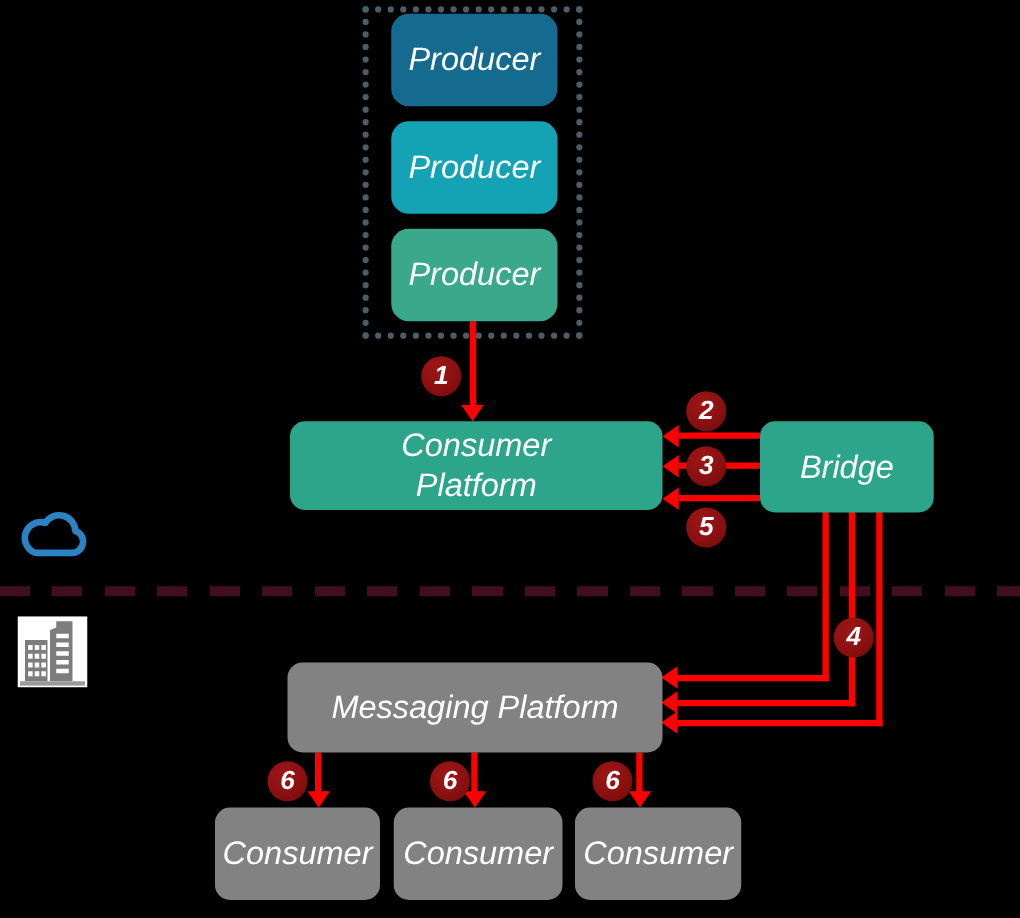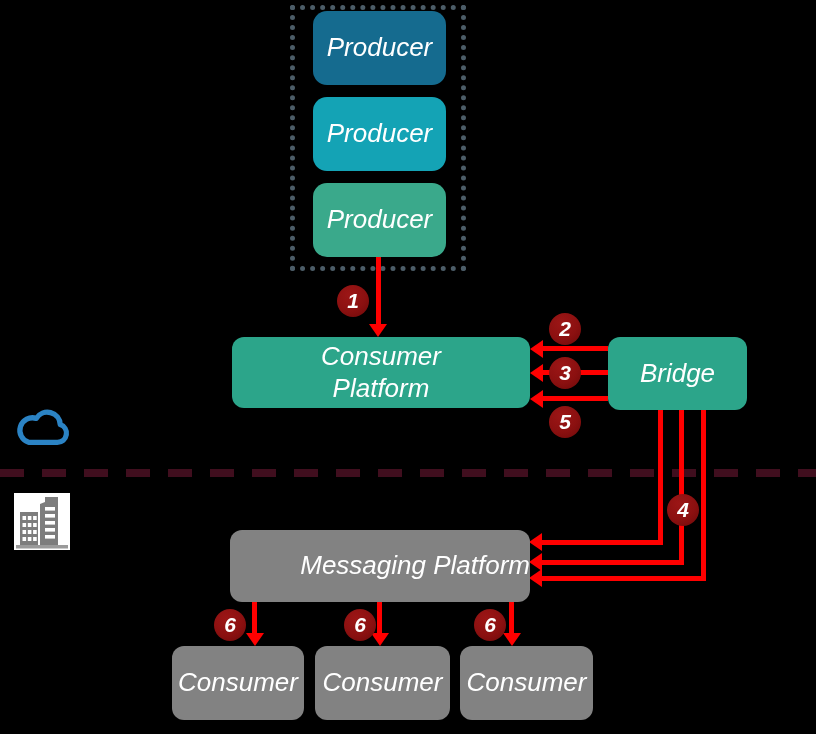--- a/index.html
+++ b/index.html
@@ -15,21 +15,21 @@
   .producer{width:133px;height:74px;left:313px;border-radius:14px;background:#156B8F;}
   .p1{top:11px;background:#156B8F;}
   .p2{top:97px;background:#14A3B5;}
   .p3{top:183px;background:#3AA98B;}
   .group-border{
     position:absolute;left:290px;top:5px;width:176px;height:266px;
     border:5px dotted #4C5D68;z-index:1;box-sizing:border-box;
   }
   .mp-cloud{left:232px;top:337px;width:298px;height:71px;border-radius:12px;background:#2CA58A;}
   .bridge{left:608px;top:337px;width:139px;height:73px;border-radius:12px;background:#2CA58A;}
-  .mp-onprem{left:230px;top:530px;width:300px;height:72px;border-radius:12px;background:#828282;justify-content:flex-end;}
+  .mp-onprem{left:230px;top:530px;width:300px;height:72px;border-radius:12px;background:#828282;}
   .consumer{top:646px;height:74px;border-radius:12px;background:#828282;}
   .c1{left:172px;width:132px;}
   .c2{left:315px;width:135px;}
   .c3{left:460px;width:133px;}
 
   
   .shaft-v{position:absolute;width:5px;background:#FF0000;z-index:2;}
   .shaft-h{position:absolute;height:5px;background:#FF0000;z-index:2;}
   .head-down{position:absolute;width:0;height:0;z-index:2;
     border-left:9px solid transparent;border-right:9px solid transparent;border-top:13px solid #FF0000;}

